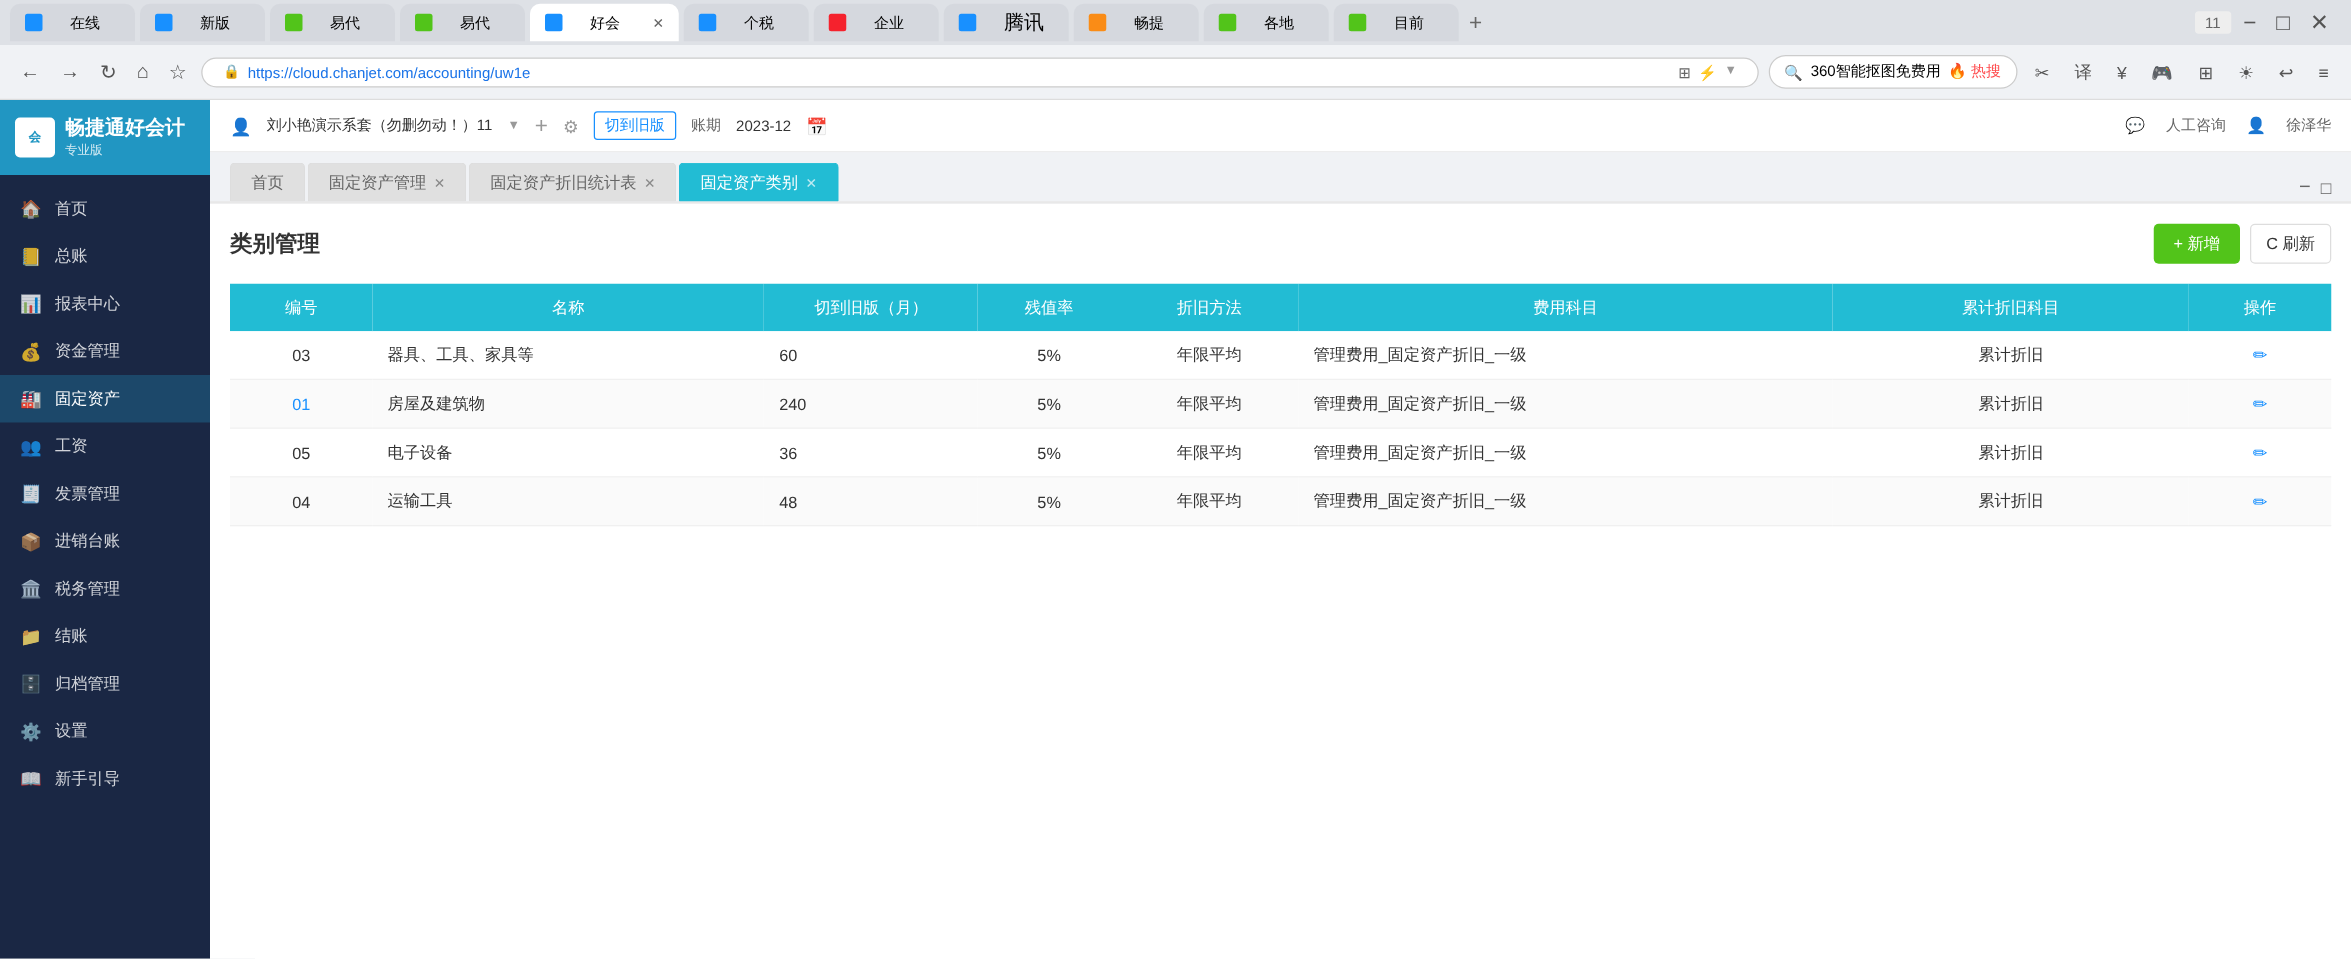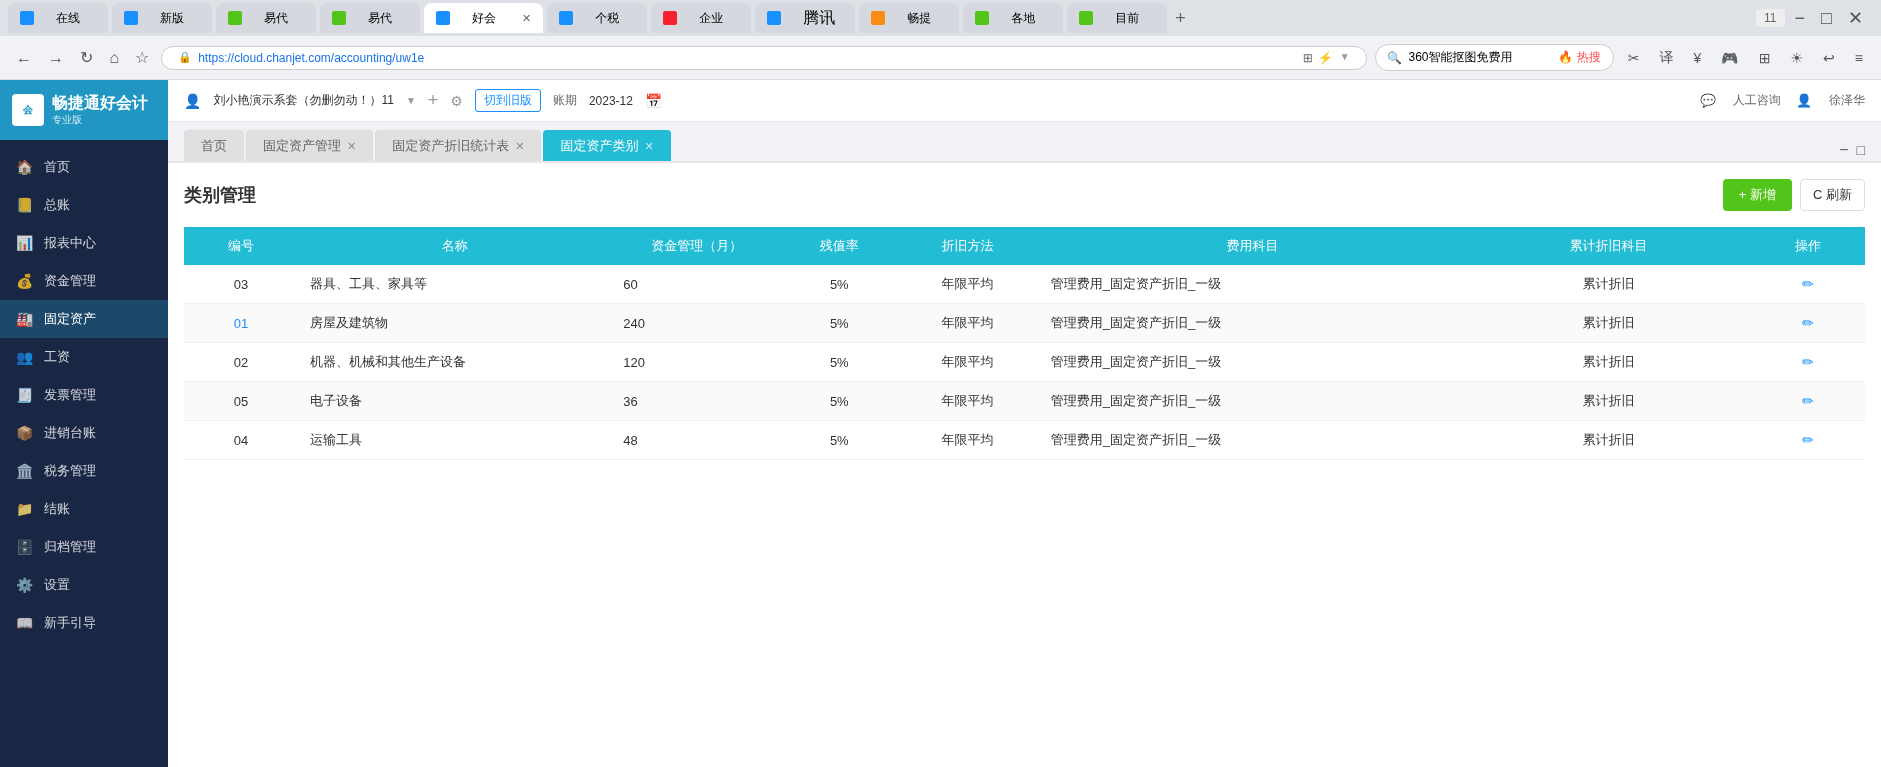--- a/index.html
+++ b/index.html
@@ -85,21 +85,21 @@
     .col-expense { width: 300px; }
     .col-accum { width: 200px; }
     .col-op { width: 80px; }
 
     
     .window-controls { display: flex; align-items: center; gap: 4px; margin-left: auto; padding-right: 4px; }
     .win-btn { background: none; border: none; font-size: 18px; color: #555; cursor: pointer; padding: 0 6px; }
 
     .dropdown-arrow { font-size: 10px; color: #999; }
 
-    .hot-search { color: #ff4d4f; font-size: 12px; margin-left: 40px; }
+    .hot-search { color: #ff4d4f; font-size: 12px; }
   </style>
 </head>
 <body>
 
 <div class="browser-chrome">
   <div class="browser-tab inactive">
     <span class="tab-favicon blue"></span>
     <span style="font-size:12px;">在线</span>
   </div>
   <div class="browser-tab inactive">
@@ -303,21 +303,21 @@
             <button class="btn-add">+ 新增</button>
             <button class="btn-refresh">C 刷新</button>
           </div>
         </div>
 
         <table class="data-table">
           <thead>
             <tr>
               <th class="col-code">编号</th>
               <th class="col-name">名称</th>
-              <th class="col-period">资金管理（月）</th>
+              <th class="col-period">切到旧版（月）</th>
               <th class="col-rate">残值率</th>
               <th class="col-method">折旧方法</th>
               <th class="col-expense">费用科目</th>
               <th class="col-accum">累计折旧科目</th>
               <th class="col-op">操作</th>
             </tr>
           </thead>
           <tbody>
             <tr>
               <td>03</td>
@@ -337,32 +337,20 @@
               <td class="num-col">240</td>
               <td>5%</td>
               <td>年限平均</td>
               <td class="name-col">管理费用_固定资产折旧_一级</td>
               <td>累计折旧</td>
               <td>
                 <button class="edit-btn">✏</button>
               </td>
             </tr>
             <tr>
-              <td>02</td>
-              <td class="name-col">机器、机械和其他生产设备</td>
-              <td class="num-col">120</td>
-              <td>5%</td>
-              <td>年限平均</td>
-              <td class="name-col">管理费用_固定资产折旧_一级</td>
-              <td>累计折旧</td>
-              <td>
-                <button class="edit-btn">✏</button>
-              </td>
-            </tr>
-            <tr>
               <td>05</td>
               <td class="name-col">电子设备</td>
               <td class="num-col">36</td>
               <td>5%</td>
               <td>年限平均</td>
               <td class="name-col">管理费用_固定资产折旧_一级</td>
               <td>累计折旧</td>
               <td>
                 <button class="edit-btn">✏</button>
               </td>

